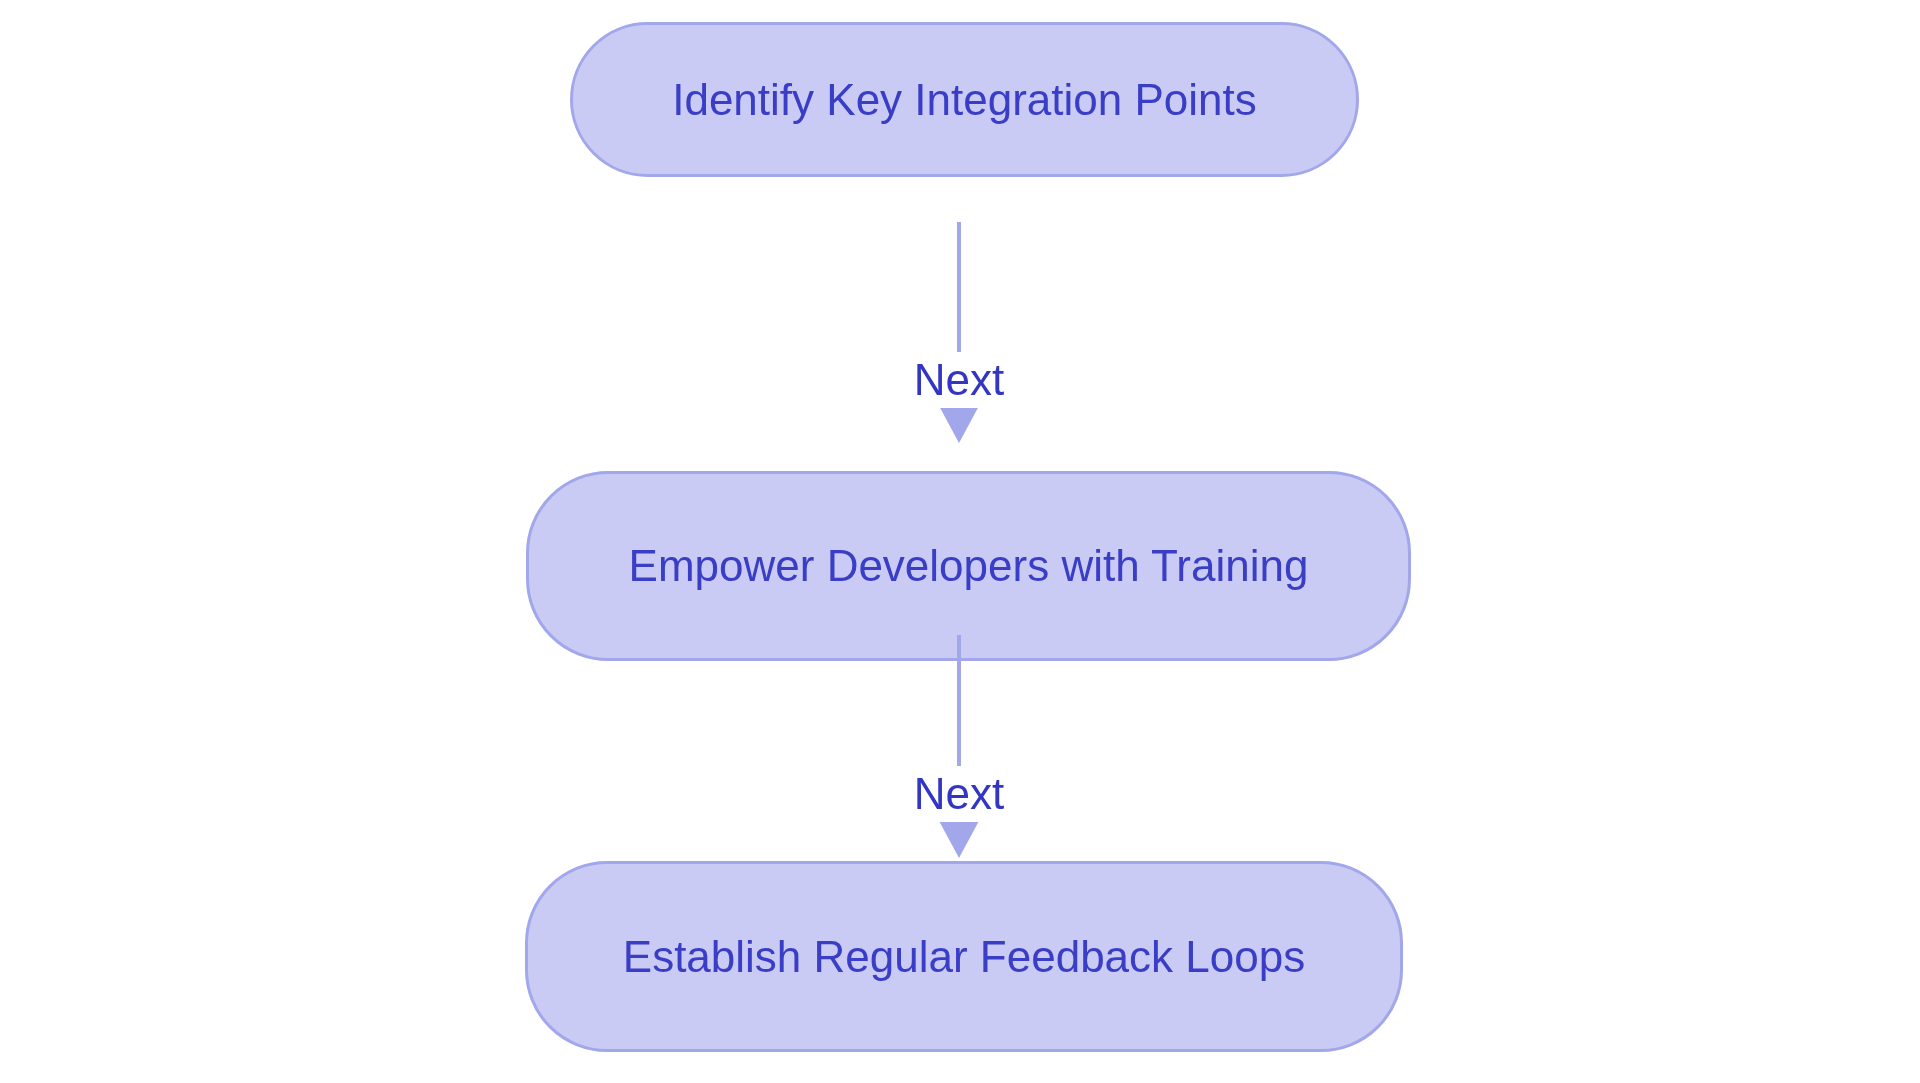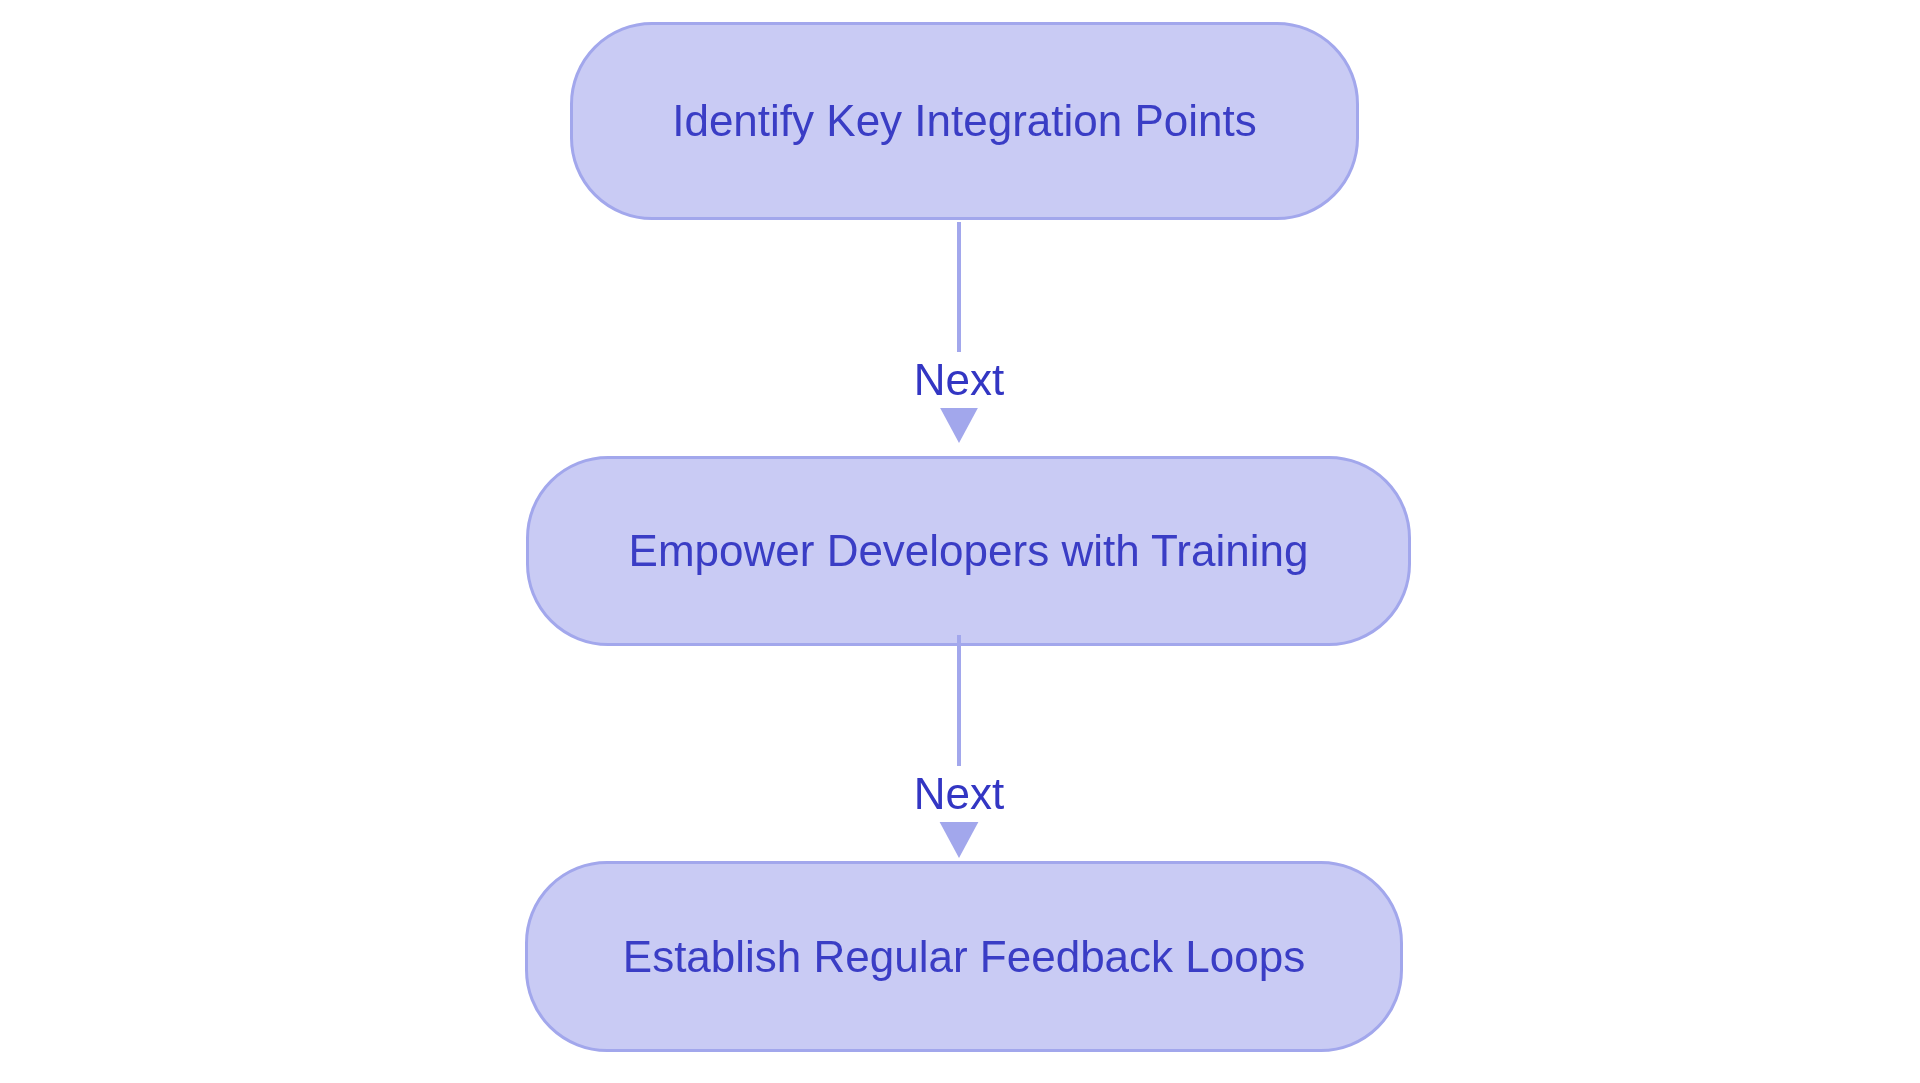--- a/index.html
+++ b/index.html
@@ -22,22 +22,22 @@
     align-items: center;
     justify-content: center;
     background: var(--node-fill, #c9cbf4);
     border: 3px solid var(--node-border, #a2a7ec);
     border-radius: 82px;
     color: var(--node-text, #3a3dc5);
     font-size: 44px;
     text-align: center;
     white-space: nowrap;
   }
-  .node-1 { left: 570px; top: 22px;  width: 789px; height: 198px; }
-  .node-2 { left: 526px; top: 456px; width: 885px; height: 190px; }
+  .node-1 { left: 570px; top: 22px;  width: 789px; height: 155px; }
+  .node-2 { left: 526px; top: 471px; width: 885px; height: 190px; }
   .node-3 { left: 525px; top: 861px; width: 878px; height: 191px; }
 
   .edge-line {
     position: absolute;
     left: 957px;
     width: 4px;
     background: var(--edge-line, #a2a7ec);
   }
   .edge-line-1 { top: 222px; height: 183px; }
   .edge-line-2 { top: 635px; height: 185px; }

